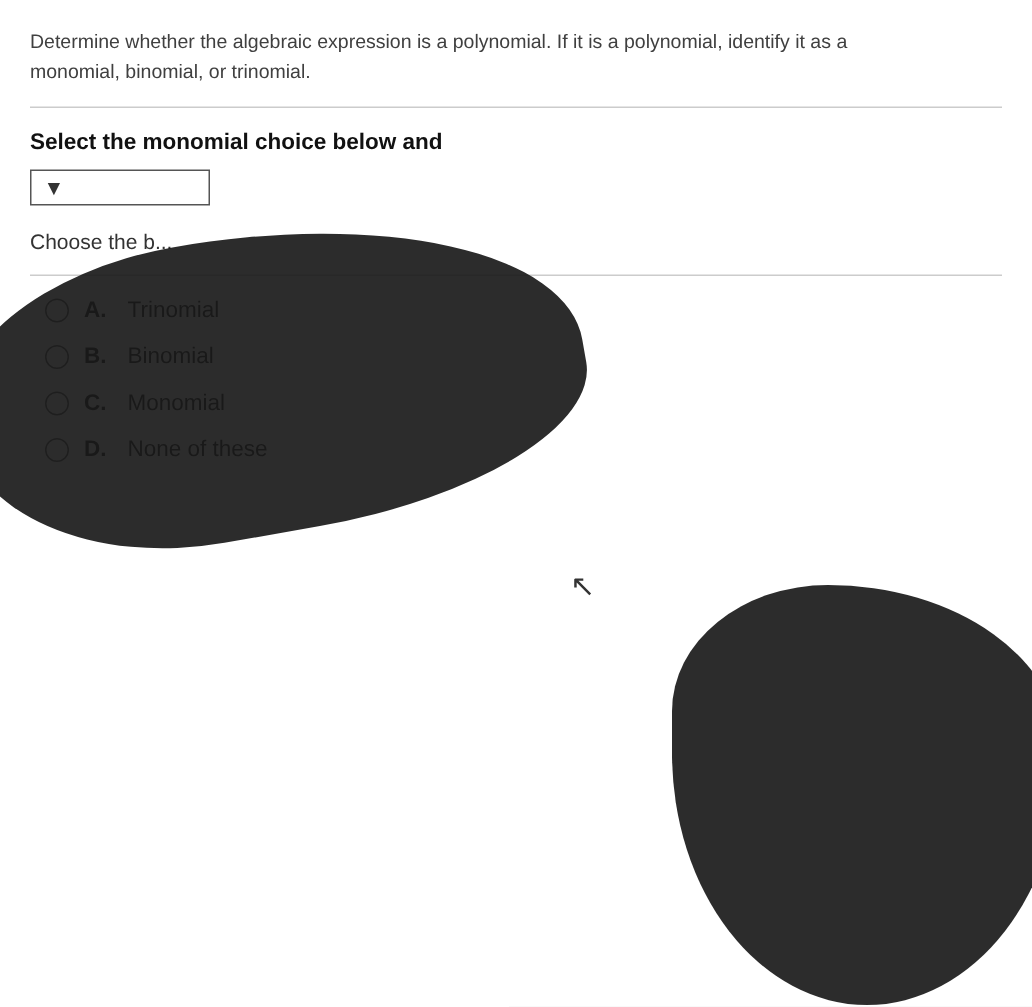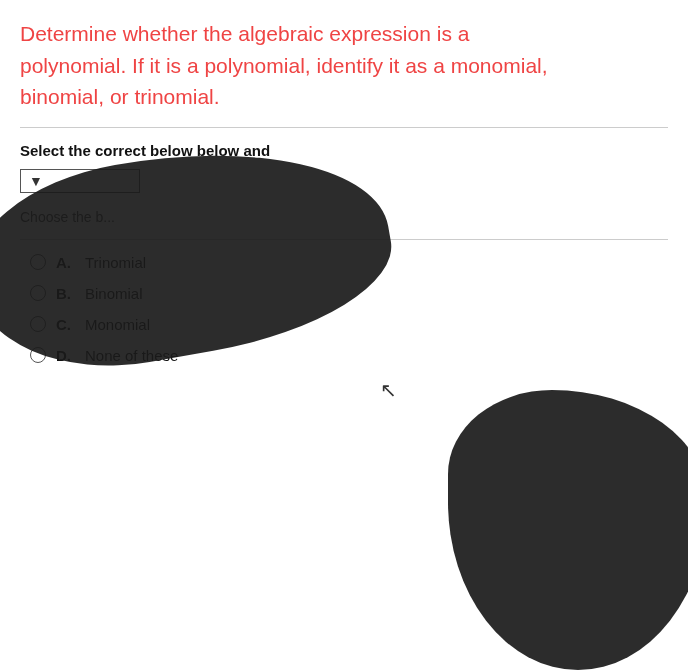--- a/index.html
+++ b/index.html
@@ -19,22 +19,22 @@
 
     .main-container {
       width: 100%;
       height: 100%;
       background-color: #ffffff;
       position: relative;
       padding: 18px 20px 20px 20px;
     }
 
     .question-text {
-      font-size: 21px;
-      color: #ef4444;
+      font-size: 13px;
+      color: #404040;
       line-height: 1.5;
       margin-bottom: 14px;
       max-width: 560px;
     }
 
     .expression-box {
       font-size: 18px;
       color: #111;
       margin: 12px 0 16px 10px;
       font-style: italic;
@@ -164,21 +164,21 @@
     <span>Determine whether the algebraic expression is a polynomial. If it is a polynomial, identify it as a monomial, binomial, or trinomial.</span>
   </div>
 
   
 
   
   <div class="divider"></div>
 
   
   <div class="select-instruction">
-    <span class="bold">Select the correct below below and</span>
+    <span class="bold">Select the monomial choice below and</span>
   </div>
 
   
   <div class="dropdown-container">
     ▼
   </div>
 
   
   <div class="choose-label">Choose the b...</div>
 

